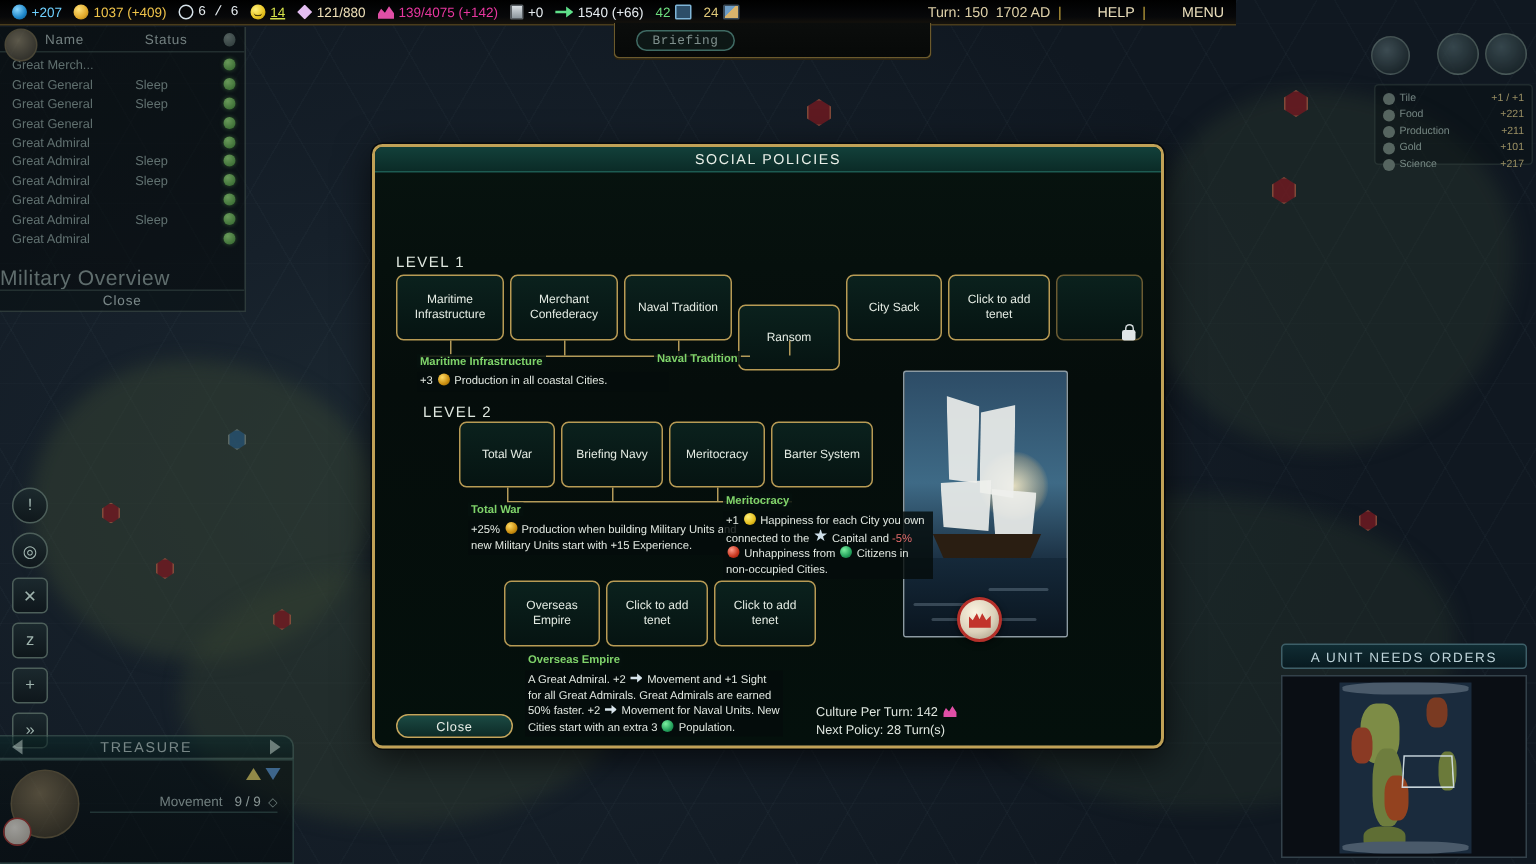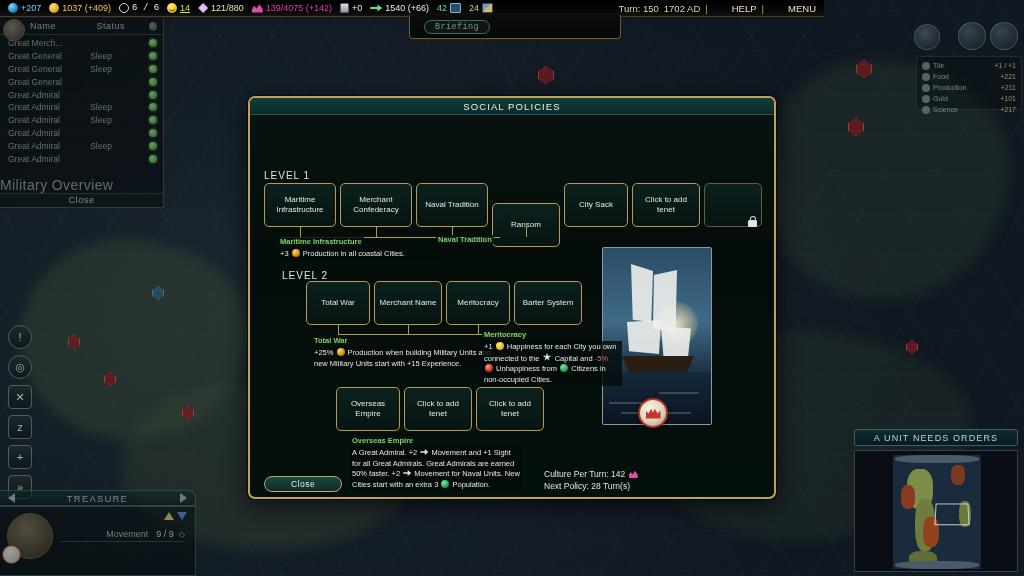--- a/index.html
+++ b/index.html
@@ -582,21 +582,21 @@
         </div>
       </div>
 
       <div class="tip" style="left:186px; top:113px; width:152px;">
         <div class="tname">Naval Tradition</div>
       </div>
 
       <div class="lvl-label" style="left:32px; top:155px;">LEVEL 2</div>
 
       <div class="tenet" style="left:56px; top:166px; width:64px;">Total War</div>
-      <div class="tenet" style="left:124px; top:166px; width:68px;">Merchant Name</div>
+      <div class="tenet" style="left:124px; top:166px; width:68px;">Briefing Navy</div>
       <div class="tenet" style="left:196px; top:166px; width:64px;">Meritocracy</div>
       <div class="tenet" style="left:264px; top:166px; width:68px;">Barter System</div>
 
       <div class="conn v" style="left:88px; top:210px; height:9px;"></div>
       <div class="conn h" style="left:88px; top:219px; width:190px;"></div>
       <div class="conn v" style="left:158px; top:210px; height:9px;"></div>
       <div class="conn v" style="left:228px; top:210px; height:9px;"></div>
 
       <div class="tip" style="left:62px; top:214px; width:182px;">
         <div class="tname">Total War</div>

